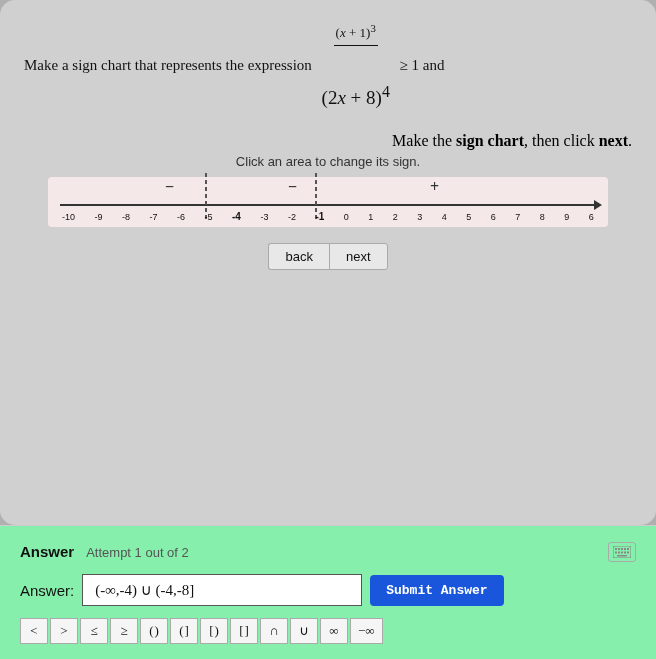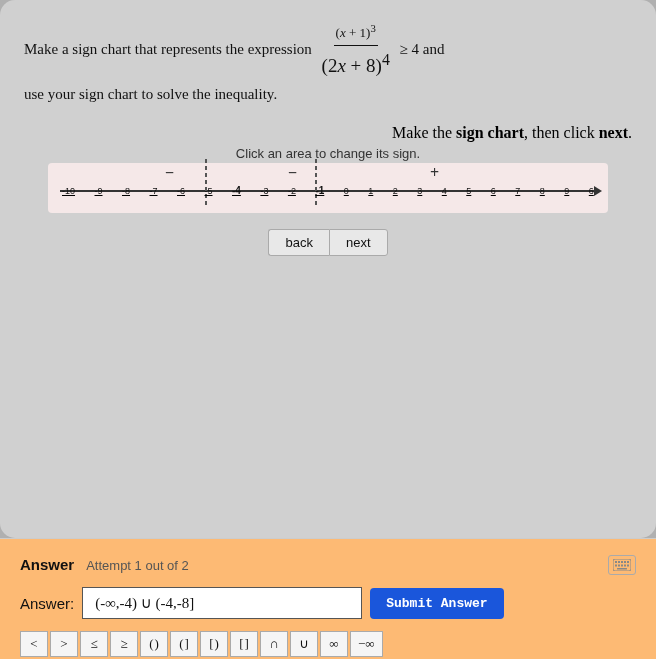--- a/index.html
+++ b/index.html
@@ -38,21 +38,21 @@
     .instruction-bold {
       text-align: right;
       font-size: 16px;
       margin-bottom: 4px;
     }
 
     .instruction-sub {
       text-align: center;
       font-size: 13px;
       color: #333;
-      margin-bottom: 2px;
+      margin-bottom: 8px;
       font-family: Arial, sans-serif;
     }
 
     .sign-chart-area {
       display: flex;
       flex-direction: column;
       align-items: center;
       margin-bottom: 16px;
     }
 
@@ -169,23 +169,23 @@
     .btn-back {
       border-right: none;
       border-radius: 3px 0 0 3px;
     }
 
     .btn-next {
       border-radius: 0 3px 3px 0;
     }
 
     .answer-panel {
-      background: #fdba74;
+      background: #86efac;
       border-top: 1px solid #ccc;
-      padding: 16px 20px 2px 20px;
+      padding: 16px 20px 15px 20px;
     }
 
     .answer-header {
       display: flex;
       align-items: center;
       justify-content: space-between;
       margin-bottom: 12px;
     }
 
     .answer-title {
@@ -273,27 +273,26 @@
       min-width: 28px;
       text-align: center;
     }
   </style>
 </head>
 <body>
 
 <div class="main-content">
   <div class="problem-text">
     <span>Make a sign chart that represents the expression</span>
-    <span style="display:inline-flex; flex-direction:column; align-items:center; vertical-align:middle; margin: 0 4px;">
+    <span style="display:inline-flex; flex-direction:column; align-items:center; vertical-align:middle; margin: 0 4px; gap: 32px;">
       <span class="fraction-top" style="border-bottom:1.5px solid #111; padding:0 2px 1px 2px; font-size:13px;">(<i>x</i> + 1)<sup>3</sup></span>
       <span class="fraction-bottom" style="padding:1px 2px 0 2px; font-size:19px;">(2<i>x</i> + 8)<sup>4</sup></span>
     </span>
-    <span>≥ 4 and</span>
+    <span>≥ 1 and</span>
     <br>
-    <span>use your sign chart to solve the inequality.</span>
   </div>
 
   <div class="instruction-bold">
     Make the <b>sign chart</b>, then click <b>next</b>.
   </div>
   <div class="instruction-sub">Click an area to change its sign.</div>
 
   <div class="sign-chart-area">
     <div class="sign-chart-wrapper">
 
@@ -303,21 +302,21 @@
         <span class="sign-plus">+</span>
       </div>
 
       <div class="number-line-container">
         <div class="number-line-track"></div>
         <div class="number-line-arrow"></div>
 
         <div class="dashed-line dashed-1"></div>
         <div class="dashed-line dashed-2"></div>
 
-        <div style="position:absolute;top:0;left:0;right:0;height:100%;display:flex;align-items:center;text-decoration:underline;">
+        <div style="position:absolute;top:12px;left:0;right:0;height:100%;display:flex;align-items:center;">
           <div style="display:flex;justify-content:space-between;width:100%;align-items:center;padding: 0 2px;">
             <span class="num-label">-10</span>
             <span class="num-label">-9</span>
             <span class="num-label">-8</span>
             <span class="num-label">-7</span>
             <span class="num-label">-6</span>
             <span class="num-label">-5</span>
             <span class="num-label bold-label" style="font-weight:bold;">-4</span>
             <span class="num-label">-3</span>
             <span class="num-label">-2</span>

